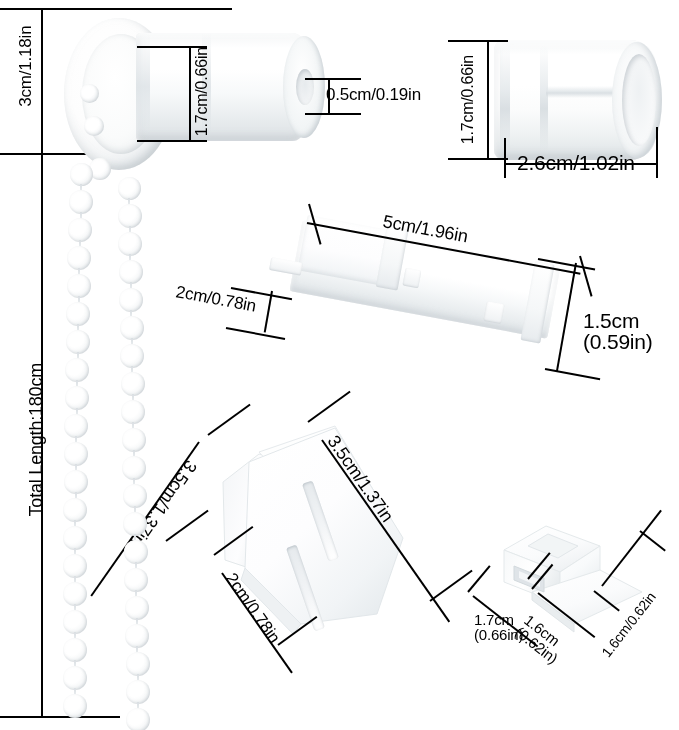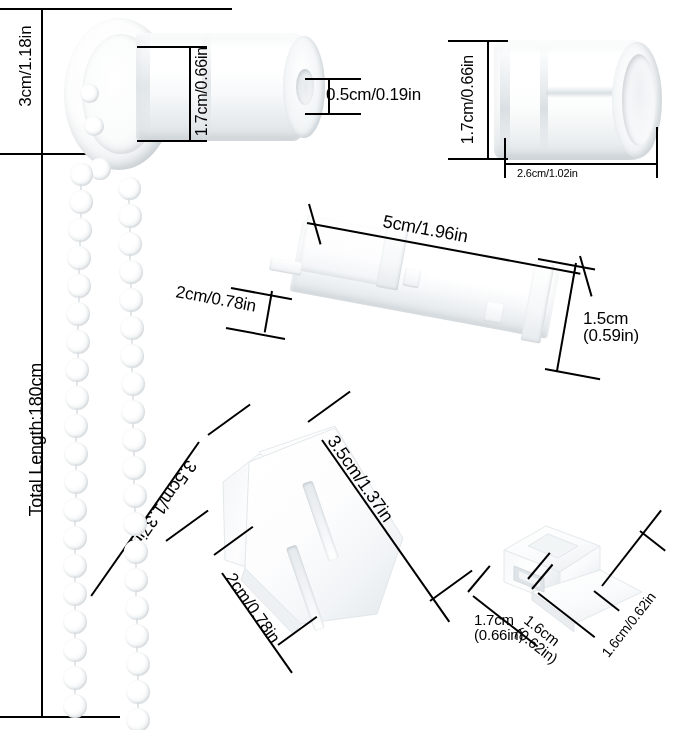--- a/index.html
+++ b/index.html
@@ -223,21 +223,21 @@
 
   <div class="ln h" style="left:448px; top:40px; width:60px;"></div>
   <div class="ln h" style="left:448px; top:158px; width:60px;"></div>
   <div class="ln v" style="left:487px; top:40px; height:120px;"></div>
   <div class="dim" style="left:406px; top:91px; width:124px; font-size:16px; text-align:center;
               transform:rotate(-90deg); transform-origin:50% 50%;">1.7cm/0.66in</div>
 
   <div class="ln v" style="left:504px; top:138px; height:40px;"></div>
   <div class="ln v" style="left:656px; top:127px; height:51px;"></div>
   <div class="ln h" style="left:504px; top:163px; width:154px;"></div>
-  <div class="dim" style="left:517px; top:168px; font-size:11px;">2.6cm/1.02in</div>
+  <div class="dim" style="left:517px; top:152px; font-size:21px;">2.6cm/1.02in</div>
 
   <div class="bracket-wrap" style="left:292px; top:230px; width:270px; height:120px; transform:rotate(10.5deg);">
     <div class="bracket-plate" style="left:0px; top:14px; width:262px; height:72px;"></div>
     <div class="bracket-face" style="left:4px; top:8px; width:84px; height:56px;"></div>
     <div class="tab" style="left:84px; top:4px; width:22px; height:62px;"></div>
     <div class="tab" style="left:236px; top:12px; width:20px; height:80px;"></div>
     <div class="pin" style="left:110px; top:42px; width:16px; height:18px;"></div>
     <div class="pin" style="left:196px; top:60px; width:18px; height:20px;"></div>
     <div class="pin" style="left:-24px; top:56px; width:32px; height:13px; border-radius:2px;"></div>
   </div>
@@ -248,21 +248,21 @@
   <div class="dim" style="left:383px; top:212px; font-size:18px; transform:rotate(10.5deg); transform-origin:0 50%;">5cm/1.96in</div>
 
   <div class="lnr" style="left:231px; top:287px; width:62px; transform:rotate(10.5deg);"></div>
   <div class="lnr" style="left:226px; top:327px; width:60px; transform:rotate(10.5deg);"></div>
   <div class="lnr" style="left:272px; top:290px; width:42px; transform:rotate(100deg);"></div>
   <div class="dim" style="left:176px; top:283px; font-size:17px; transform:rotate(10.5deg); transform-origin:0 50%;">2cm/0.78in</div>
 
   <div class="lnr" style="left:538px; top:258px; width:58px; transform:rotate(10.5deg);"></div>
   <div class="lnr" style="left:545px; top:368px; width:56px; transform:rotate(10.5deg);"></div>
   <div class="lnr" style="left:576px; top:262px; width:110px; transform:rotate(100deg);"></div>
-  <div class="dim two-line" style="left:583px; top:310px; font-size:17px;">1.5cm
+  <div class="dim two-line" style="left:583px; top:310px; font-size:21px;">1.5cm
 (0.59in)</div>
 
   <div class="cover-wrap" style="left:215px; top:418px; width:220px; height:230px;">
     <svg width="220" height="230" viewBox="0 0 220 230">
       <defs>
         <linearGradient id="coverTop" x1="0" y1="0" x2="0.4" y2="1">
           <stop offset="0%" stop-color="#ffffff"></stop>
           <stop offset="55%" stop-color="#fbfcfc"></stop>
           <stop offset="100%" stop-color="#eef1f3"></stop>
         </linearGradient>

